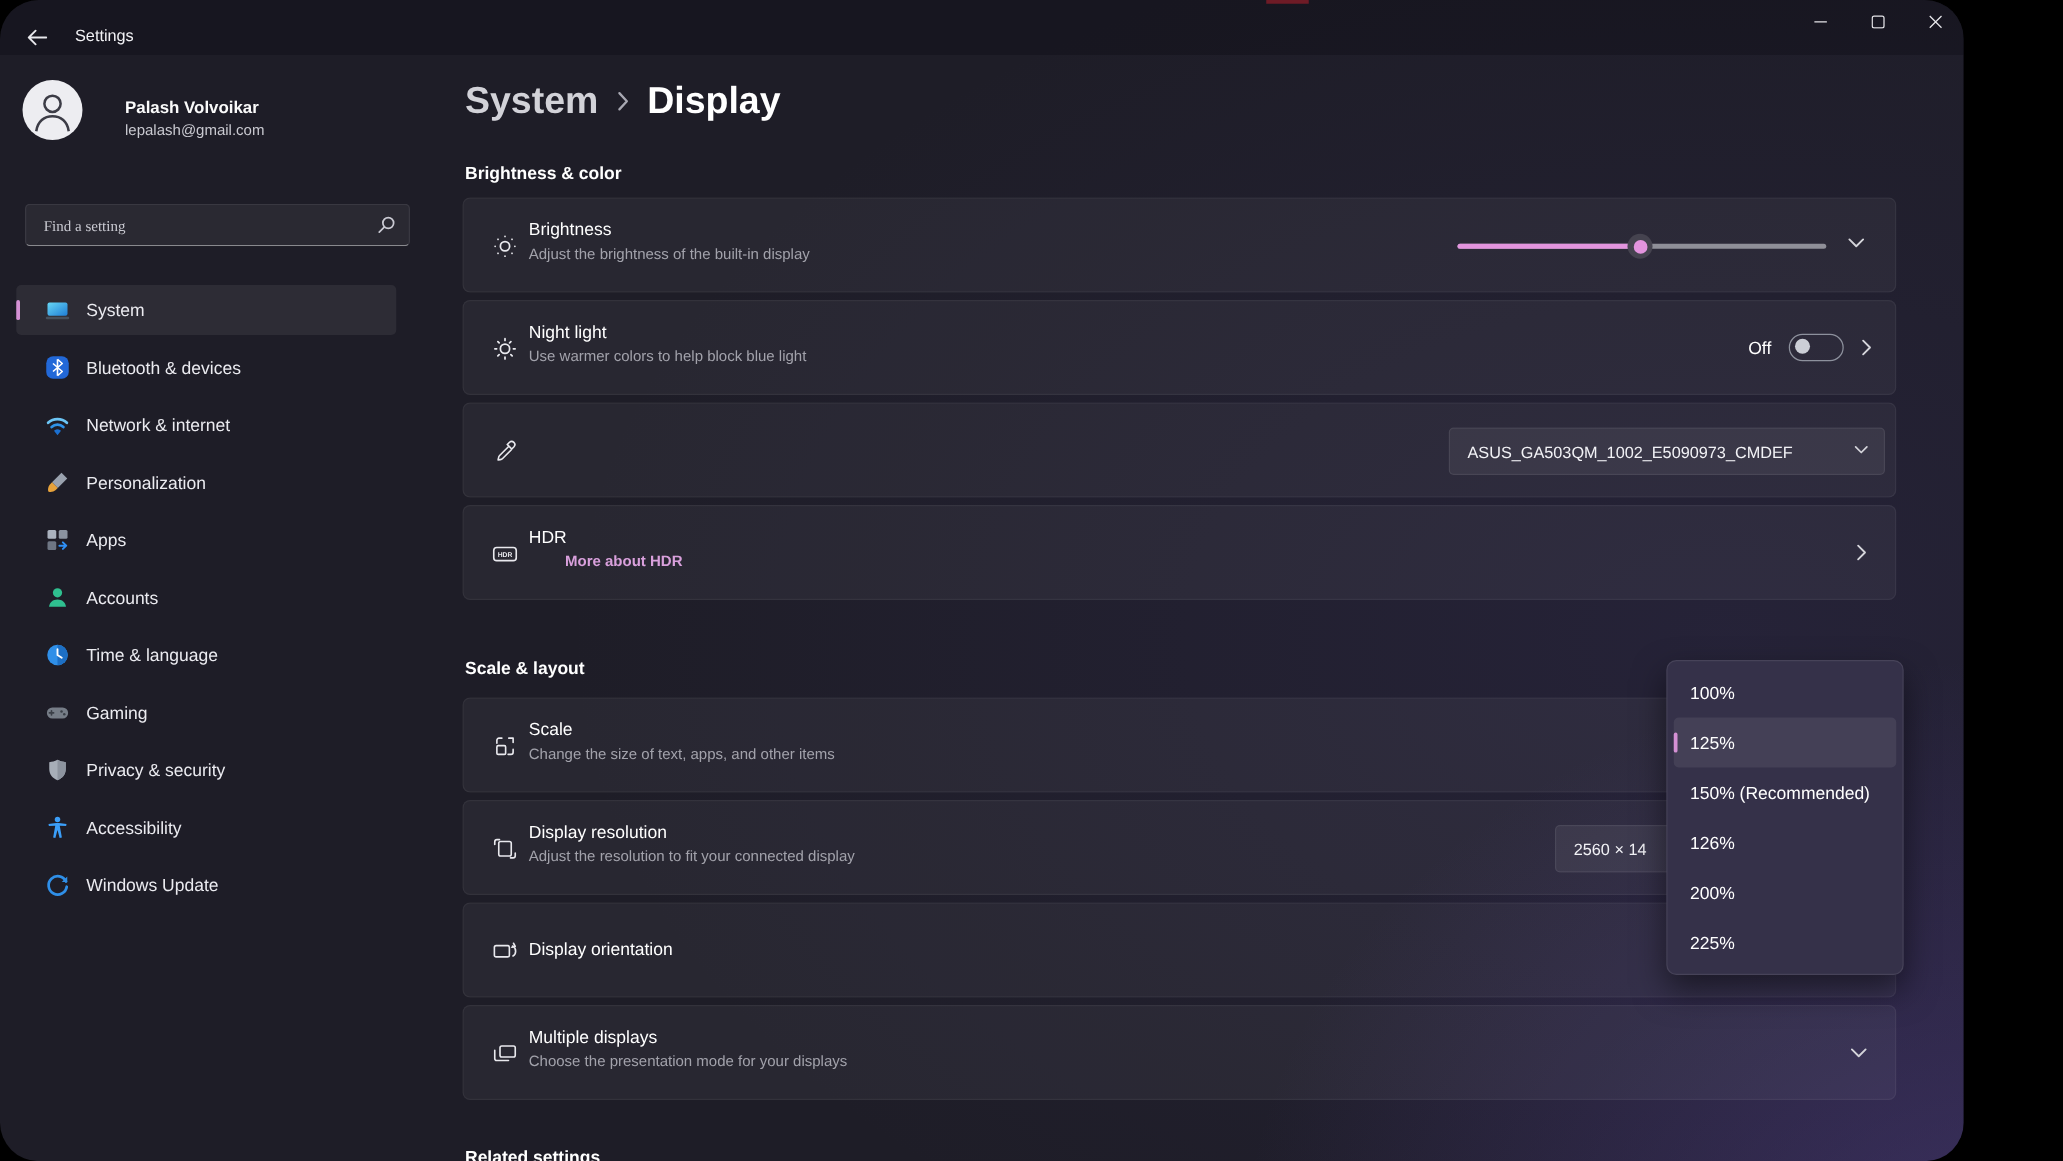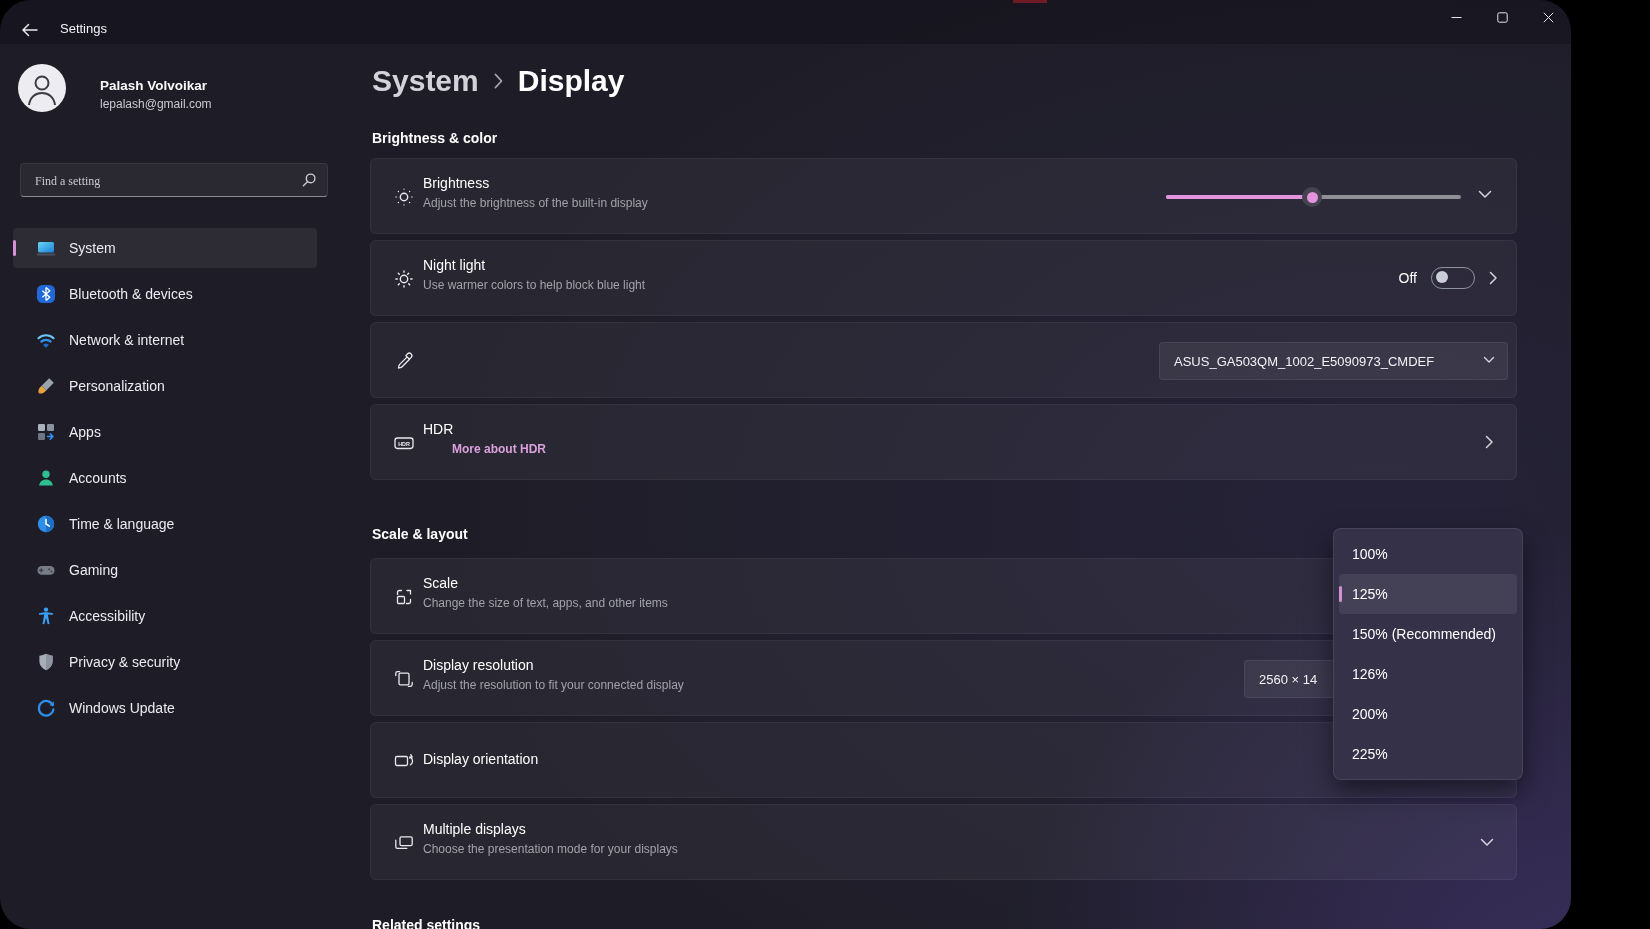--- a/index.html
+++ b/index.html
@@ -231,36 +231,36 @@
           <path d="M5.2 8.6v3.4M3.5 10.3h3.4" stroke="#3a3f47" stroke-width="1.3" stroke-linecap="round"></path>
           <circle cx="13.2" cy="9.2" r="1" fill="#3a3f47"></circle>
             <circle cx="15.4" cy="11.4" r="1" fill="#3a3f47"></circle>
         </svg>
       </span>
       <span class="nav-label">Gaming</span>
     </div>
 
     <div class="nav-item">
       <span class="nav-ic">
+        <svg width="20" height="20" viewBox="0 0 20 20">
+          <path d="M10 1.8c2.4 1.2 4.4 1.7 6.6 1.9v5.4c0 4.6-3.1 7.6-6.6 9.1-3.5-1.5-6.6-4.5-6.6-9.1V3.7C5.6 3.5 7.6 3 10 1.8z" fill="#a7aeb8"></path>
+          <path d="M10 1.8c2.4 1.2 4.4 1.7 6.6 1.9v5.4c0 4.6-3.1 7.6-6.6 9.1z" fill="#8d949f"></path>
+        </svg>
+      </span>
+      <span class="nav-label">Privacy &amp; security</span>
+    </div>
+
+    <div class="nav-item">
+      <span class="nav-ic">
         <svg width="20" height="20" viewBox="0 0 20 20" fill="#3b9ef8">
           <circle cx="10" cy="3.6" r="2.2"></circle>
           <path d="M2.8 7.2l6-.9h2.4l6 .9-.3 1.5-5.1-.2 1.7 9.4-1.8.4L10 12l-1.7 6.3-1.8-.4 1.7-9.4-5.1.2z"></path>
         </svg>
       </span>
       <span class="nav-label">Accessibility</span>
-    </div>
-
-    <div class="nav-item">
-      <span class="nav-ic">
-        <svg width="20" height="20" viewBox="0 0 20 20">
-          <path d="M10 1.8c2.4 1.2 4.4 1.7 6.6 1.9v5.4c0 4.6-3.1 7.6-6.6 9.1-3.5-1.5-6.6-4.5-6.6-9.1V3.7C5.6 3.5 7.6 3 10 1.8z" fill="#a7aeb8"></path>
-          <path d="M10 1.8c2.4 1.2 4.4 1.7 6.6 1.9v5.4c0 4.6-3.1 7.6-6.6 9.1z" fill="#8d949f"></path>
-        </svg>
-      </span>
-      <span class="nav-label">Privacy &amp; security</span>
     </div>
 
     <div class="nav-item">
       <span class="nav-ic">
         <svg width="20" height="20" viewBox="0 0 20 20" fill="none">
           <path d="M16.8 7.2a7.3 7.3 0 1 0 .6 4.2" stroke="#2f8fe8" stroke-width="2.2" stroke-linecap="round"></path>
           <path d="M17.8 3.2v4.4h-4.4z" fill="#2f8fe8"></path>
         </svg>
       </span>
       <span class="nav-label">Windows Update</span>

